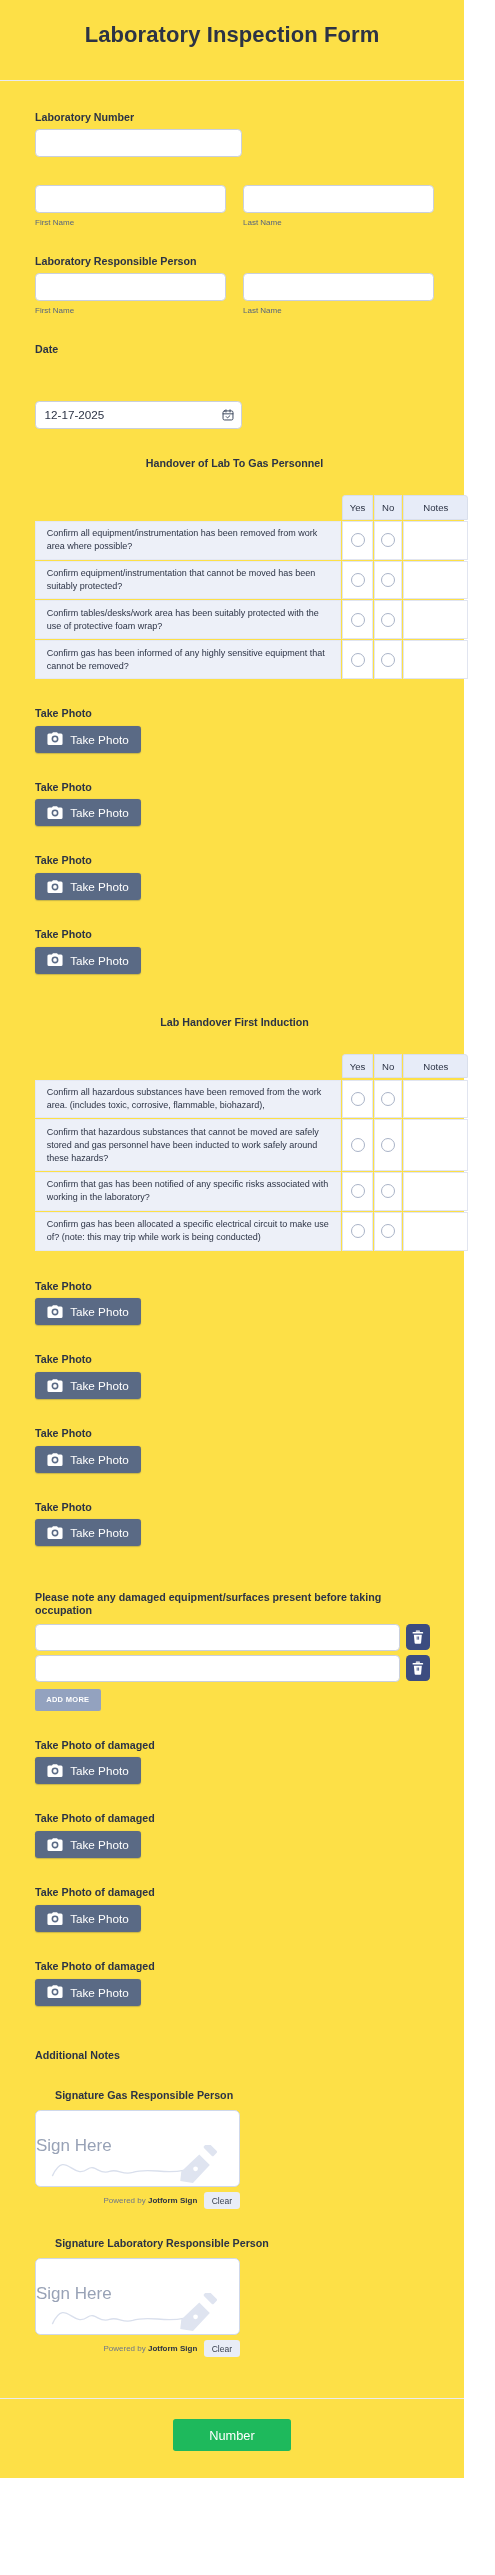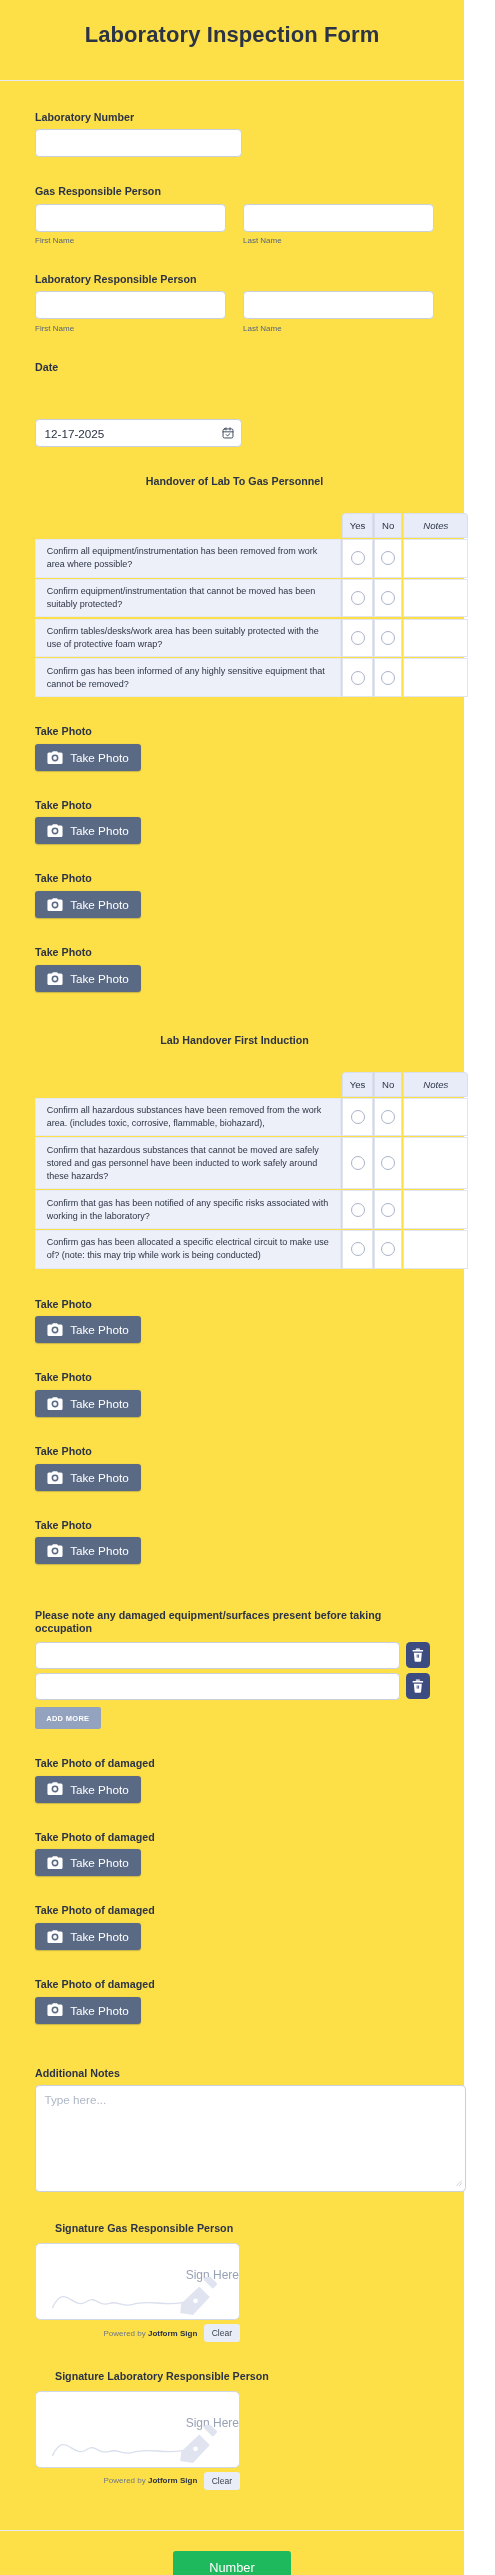--- a/index.html
+++ b/index.html
@@ -43,21 +43,21 @@
   .tablefield { margin-bottom:27px; }
   .tablefield .flabel { margin-bottom:7.5px;text-align:center; }
   .qtable { display:grid; grid-template-columns:306px 31px 28px 65px; gap:1.1px; }
   .qt-spacer { background:transparent; }
   .qt-h {
     background:#e7ecf8; border:0.5px solid #d9dfec; min-height:24.5px;
     display:flex; align-items:center; justify-content:center;
     font-size:9.6px; font-weight:500; color:#2c3345;margin-top:18px;
   }
   .qt-h.first { border-top-left-radius:3.2px; }
-  .qt-h.last  { border-top-right-radius:3.2px;font-style:italic; }
+  .qt-h.last  { border-top-right-radius:3.2px; }
   .qt-q {
     background:#edf0f8; border:0.5px solid #e4e8f3; min-height:36px;
     display:flex; align-items:center; padding:5.3px 6.4px 5.3px 10.7px;
     font-size:9px; line-height:1.45; color:#2c3345;
   }
   .qt-c { background:#fff; border:0.5px solid #e1e5f0; display:flex; align-items:center; justify-content:center; }
   .radio {
     width:14px; height:14px; border-radius:50%;
     border:0.5px solid #a9b3c7; background:#fff; display:inline-block; cursor:pointer;
   }
@@ -104,22 +104,22 @@
   .grip { position:absolute; right:3.2px; bottom:5.3px; }
 
   
   .f-sig { margin-bottom:25.6px; }
   .f-sig .flabel { margin-bottom:8px;margin-left:20px; }
   .sigpad {
     width:205px; height:77px; border:0.5px solid #cfd8ea; border-radius:5.3px;
     position:relative; background:#fff; cursor:crosshair; overflow:hidden;
   }
   .signhere {
-    position:absolute; top:24.5px; left:0; width:100%; text-align:right;
-    font-size:12px; color:#98a2b6;
+    position:absolute; top:24.5px; left:0; width:100%; text-align:left;
+    font-size:17px; color:#98a2b6;
   }
   .sigart { position:absolute; left:7.5px; bottom:3.2px; }
   .sigfoot { width:205px; display:flex; justify-content:flex-end; align-items:center; gap:6.4px; margin-top:4.8px; }
   .powered { font-size:8px; color:#6e7689; }
   .powered b { color:#2c3345; font-weight:700; }
   .clear-btn {
     background:#e9edf7; border:none; border-radius:3.2px; cursor:pointer;
     font-size:8.5px; color:#39404f; padding:3.7px 8px; font-family:"Liberation Sans", sans-serif;
   }
 
@@ -141,21 +141,20 @@
   </div>
 
   <div class="content">
 
     <section class="field f-labnum">
       <div class="flabel">Laboratory Number</div>
       <input type="text" class="tinput" style="">
     </section>
 
     <section class="field f-gas">
-      <div class="flabel">Gas Responsible Person</div>
       <div class="namegrid">
         <div class="namecol">
           <input type="text" class="tinput" style="">
           <div class="sublabel">First Name</div>
         </div>
         <div class="namecol">
           <input type="text" class="tinput" style="">
           <div class="sublabel">Last Name</div>
         </div>
       </div>
@@ -437,28 +436,20 @@
         <svg width="16" height="13.3" viewBox="0 0 26 22">
             <path d="M8 2.5 L9.6.5h6.8L18 2.5h5A2.5 2.5 0 0 1 25.5 5v14a2.5 2.5 0 0 1-2.5 2.5H3A2.5 2.5 0 0 1 .5 19V5A2.5 2.5 0 0 1 3 2.5Z" fill="#fff"></path>
             <circle cx="13" cy="11.5" r="4.4" fill="none" stroke="#5a6a85" stroke-width="2.6"></circle>
           </svg>
         <span>Take Photo</span>
       </button>
     </section>
 
     <section class="field f-notes">
       <div class="flabel">Additional Notes</div>
-      <div class="tawrap">
-        <textarea placeholder="Type here..." style=""></textarea>
-        <span class="grip">
-          <svg width="6.4" height="6.4" viewBox="0 0 12 12">
-              <path d="M11 1 1 11M11 6 6 11" stroke="#b9c0cf" stroke-width="1.4"></path>
-            </svg>
-        </span>
-      </div>
     </section>
 
     <section class="field f-sig">
       <div class="flabel">Signature Gas Responsible Person</div>
       <div class="sigpad">
         <div class="signhere">Sign Here</div>
         <svg class="sigart" width="187" height="38" viewBox="0 0 350 72">
           <path d="M14 58 C38 8 52 66 80 46 C96 35 102 58 122 50 C138 44 146 58 166 52 C196 42 226 56 262 48" stroke="#d9dfec" stroke-width="2.6" fill="none" stroke-linecap="round"></path>
           <g fill="#dfe4f0">
             <path d="M258 50 L292 18 L312 38 L280 72 L256 68 Z"></path>

